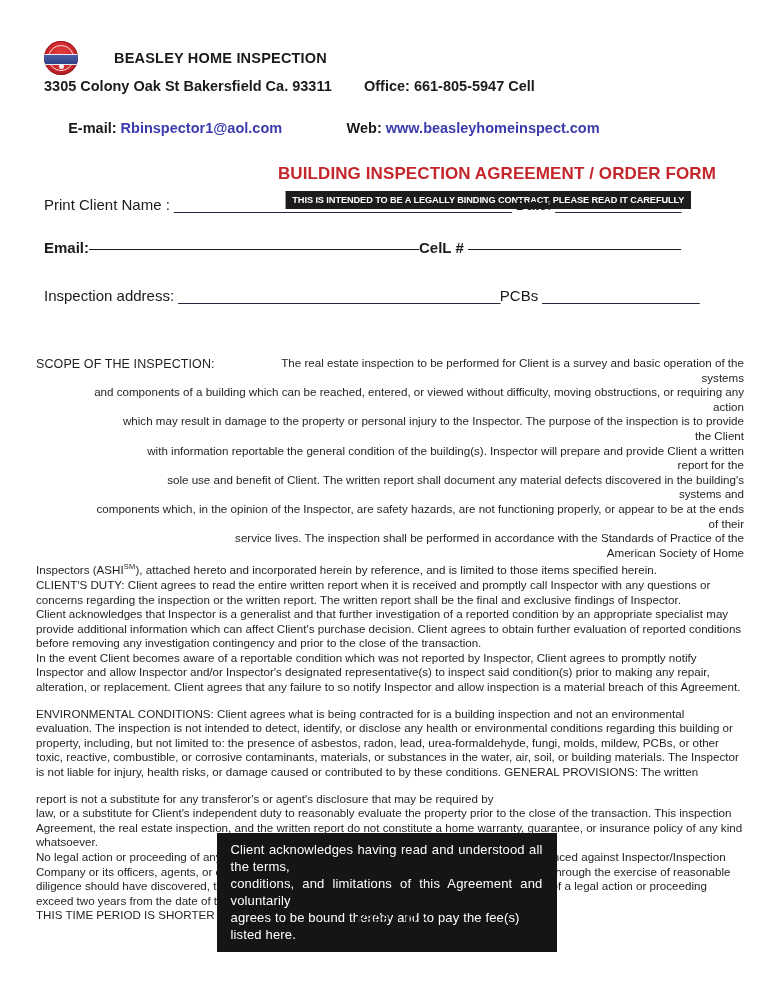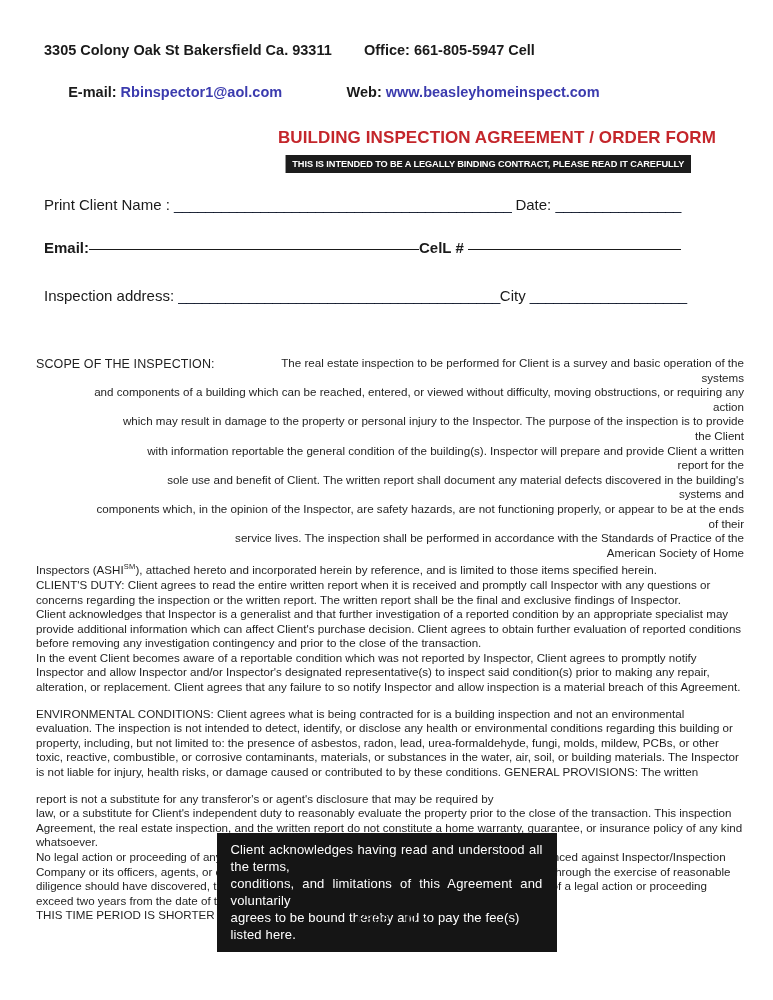--- a/index.html
+++ b/index.html
@@ -215,41 +215,48 @@
     padding-left: 12px;
   }
 </style>
 </head>
 <body>
 
 <div class="page">
 
   <div class="letterhead">
 
+    <div class="lh-row1">
+      <div class="logo">
+        <div class="logo-band"></div>
+        <div class="logo-dot"></div>
+      </div>
+      <div class="company-name">BEASLEY HOME INSPECTION</div>
+    </div>
 
     <div class="lh-line">3305 Colony Oak St Bakersfield Ca. 93311        Office: 661-805-5947 Cell</div>
 
     <div class="lh-line">
       <span>E-mail: </span><span class="lnk">Rbinspector1@aol.com</span><span>                </span><span>Web: </span><span class="lnk">www.beasleyhomeinspect.com</span>
     </div>
 
     <div class="doc-title">BUILDING INSPECTION AGREEMENT / ORDER FORM</div>
 
     <div class="binding-banner">
       <span>THIS IS  INTENDED TO BE A LEGALLY BINDING CONTRACT, PLEASE READ IT CAREFULLY</span>
     </div>
   </div>
 
   <div class="fields">
 
     <div class="fld-row r1"><span>Print Client Name : </span><span class="dots">___________________________________________</span><span> Date: </span><span class="dots">________________</span></div>
 
     <div class="fld-row r2"><span>Email:</span><span class="rule" style="width:330px"></span><span>CelL # </span><span class="rule" style="width:213px"></span></div>
 
-    <div class="fld-row r3"><span>Inspection address: </span><span class="dots">_________________________________________</span><span>City </span><span class="dots">____________________</span></div>
+    <div class="fld-row r3"><span>Inspection address: </span><span class="dots">_________________________________________</span><span>PCBs </span><span class="dots">____________________</span></div>
 
   </div>
 
   <div class="body-text">
 
     <div class="scope-block">
       <div class="scope-label">SCOPE OF THE INSPECTION:</div>
       <div class="scope-para">
         <span class="l1">The real estate inspection to be performed for Client is a survey and basic operation of the systems</span>
         <span class="l2">and components of a building which can be reached, entered, or viewed without difficulty, moving obstructions, or requiring any action</span>

